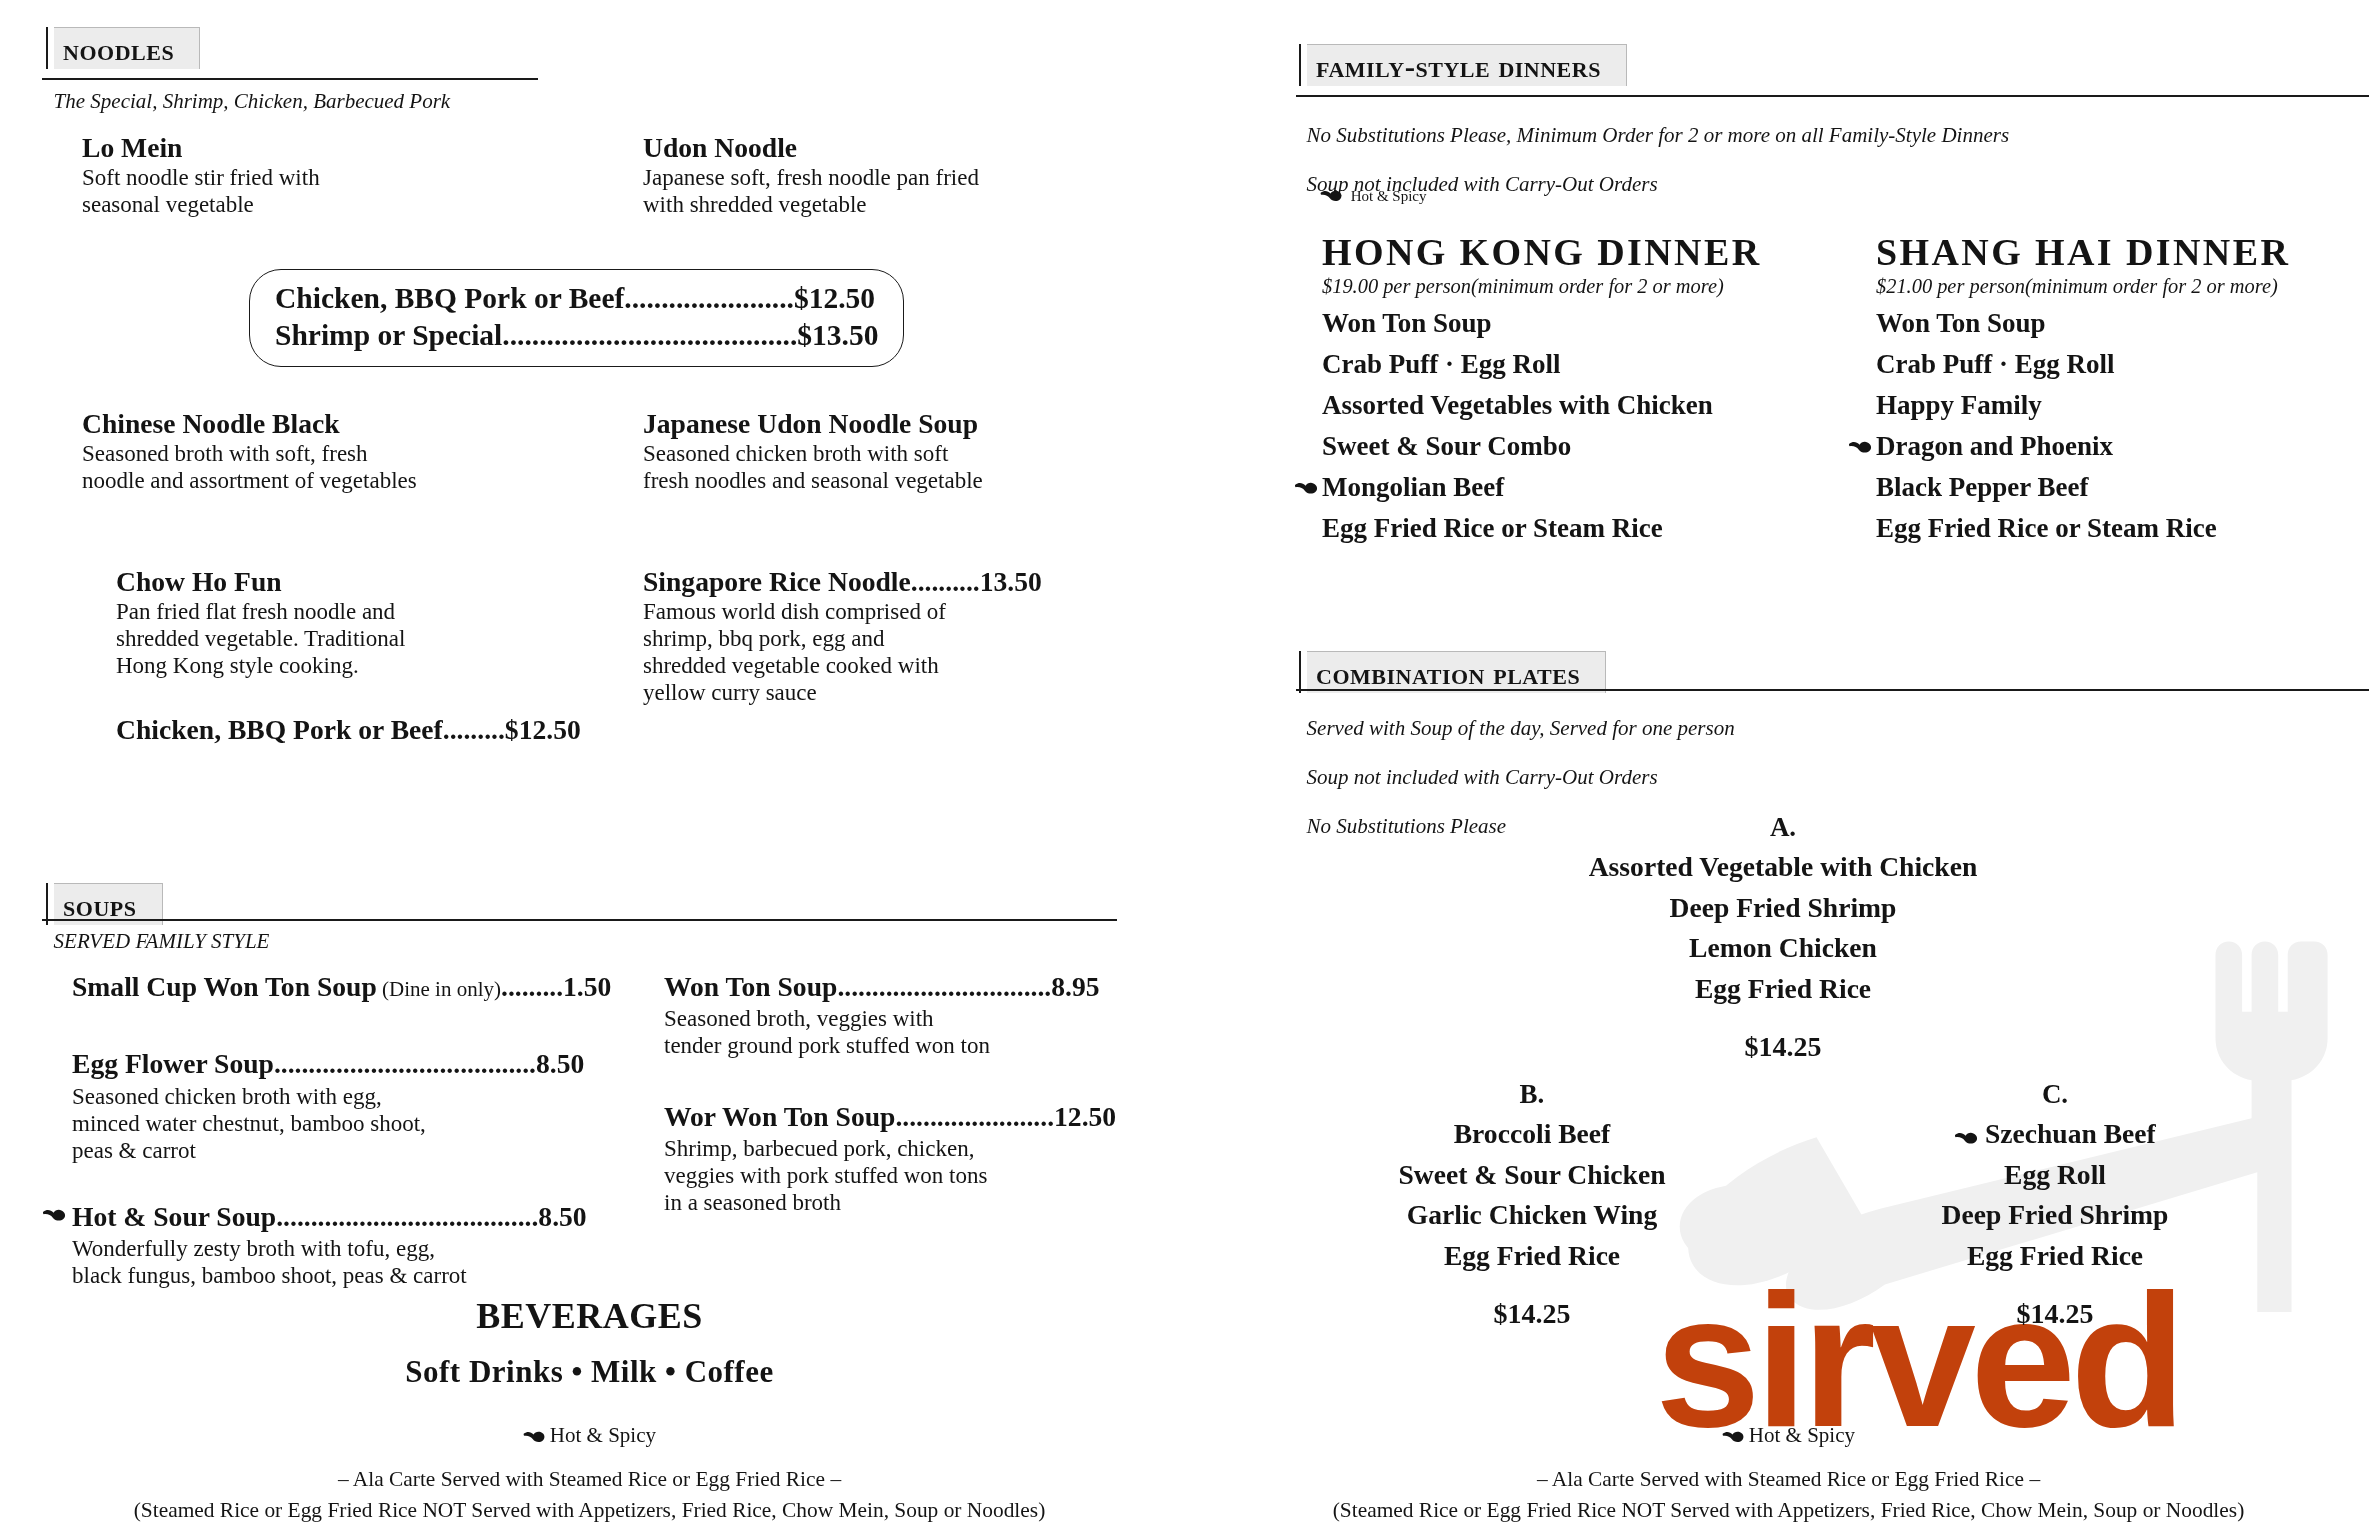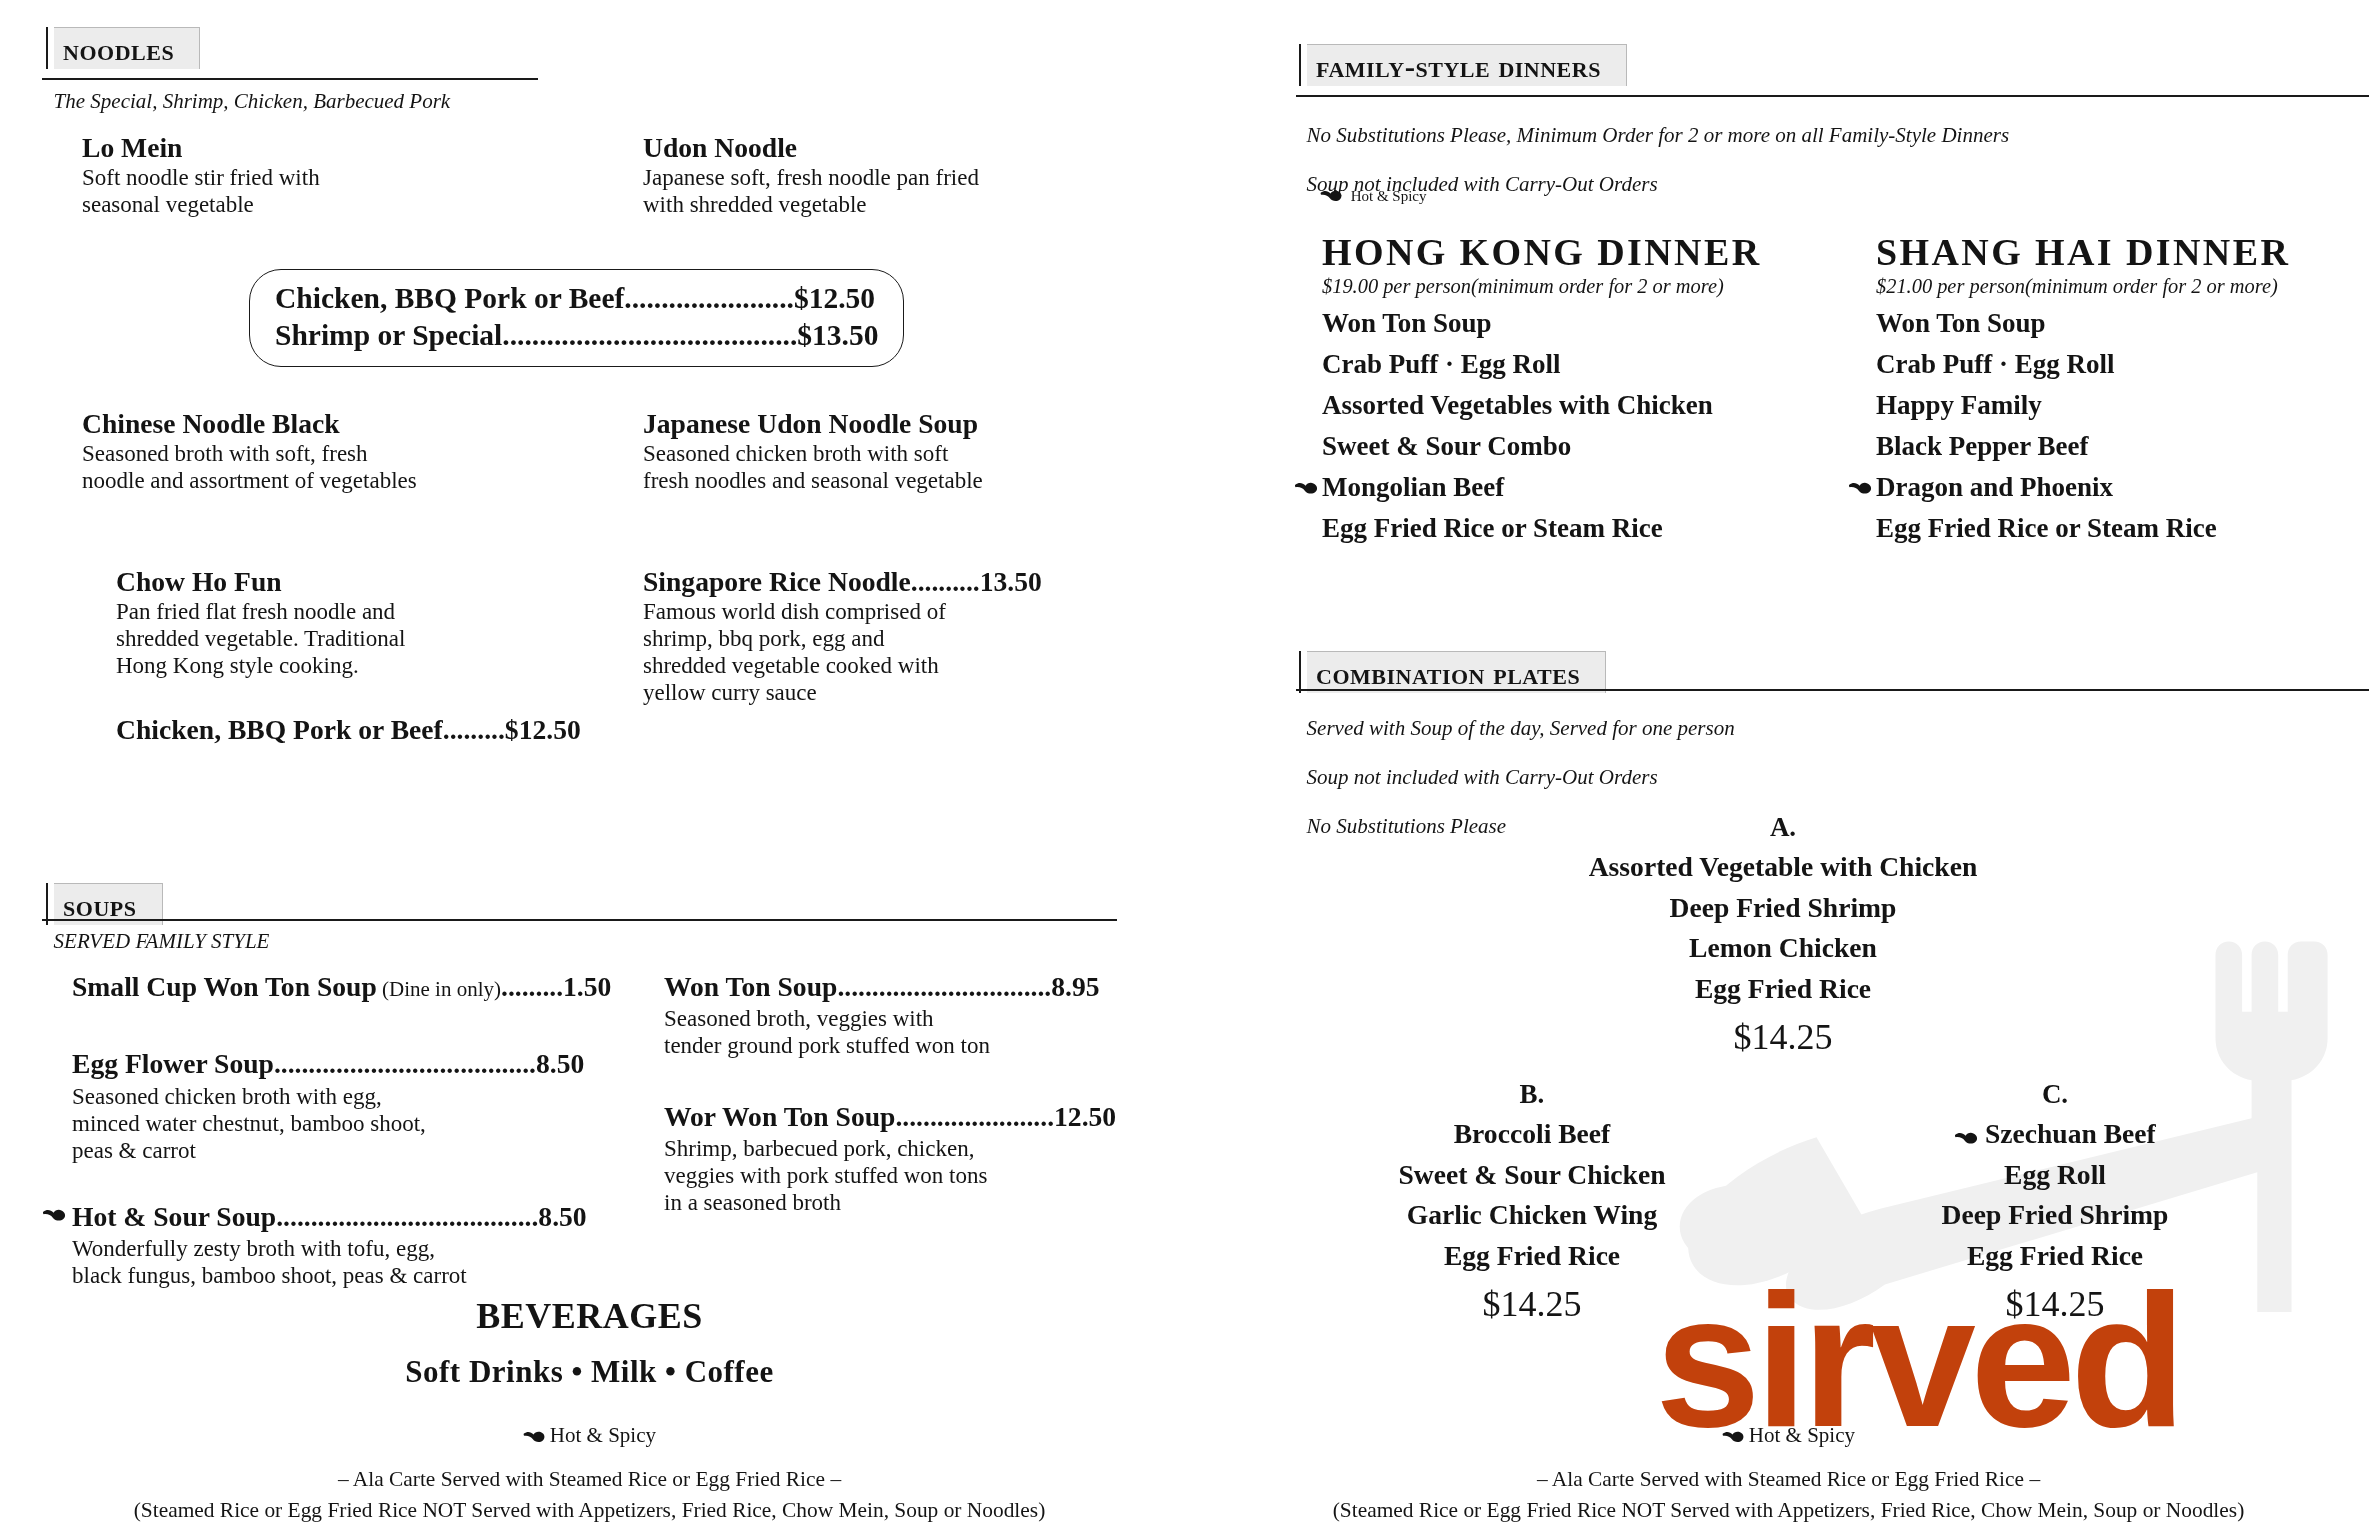--- a/index.html
+++ b/index.html
@@ -168,24 +168,24 @@
     line-height: 1.45;
     margin: 0;
   }
   .combo-item {
     font-size: 27.6px;
     font-weight: 700;
     line-height: 1.47;
     margin: 0;
   }
   .combo-price {
-    font-size: 36px;
-    font-weight: 400;
+    font-size: 28px;
+    font-weight: 700;
     line-height: 1.6;
-    margin: 0;
+    margin: 16px;
   }
 
   
   .bev-title {
     text-align: center;
     font-size: 36px;
     font-weight: 700;
     letter-spacing: 0.5px;
     margin: 0;
   }
@@ -376,28 +376,28 @@
     </p>
     <p class="dinner-item">Egg Fried Rice or Steam Rice</p>
   </div>
 
   <div style="position:absolute; left:687px; top:232px; width:495px;">
     <p class="dinner-title">SHANG HAI DINNER</p>
     <p class="dinner-price">$21.00 per person(minimum order for 2 or more)</p>
     <p class="dinner-item">Won Ton Soup</p>
     <p class="dinner-item">Crab Puff · Egg Roll</p>
     <p class="dinner-item">Happy Family</p>
-    <p class="dinner-item">Black Pepper Beef</p>
     <p class="dinner-item">
       <span class="chili">
         <svg width="25" height="15" viewBox="0 0 26 16">
             <path d="M1 5 C5 2 9 3 12 6 C13.5 3.5 17 2.2 20.4 3.6 C24.6 5.3 25.6 10 22.4 12.8 C19.2 15.6 13.6 14.8 11.2 11.4 C9 8.4 5.5 7 1.6 7.6 C0.8 7.7 0.4 5.5 1 5 Z" fill="#141414"></path>
           </svg>
       </span><span>Dragon and Phoenix</span>
     </p>
+    <p class="dinner-item">Black Pepper Beef</p>
     <p class="dinner-item">Egg Fried Rice or Steam Rice</p>
   </div>
 
   <div class="section-head" style="position:absolute; left:110px; top:651px; width:495px;">
     <div class="vbar"></div>
     <div class="sec-title">Combination  Plates</div>
   </div>
   <div class="sec-rule" style="position:absolute; left:107px; top:691px; width:1073px;"></div>
   <div style="position:absolute; left:110px; top:694px; width:951px;">
     <p class="sec-sub" style="padding-top:0;">Served with Soup of the day, Served for one person</p>

